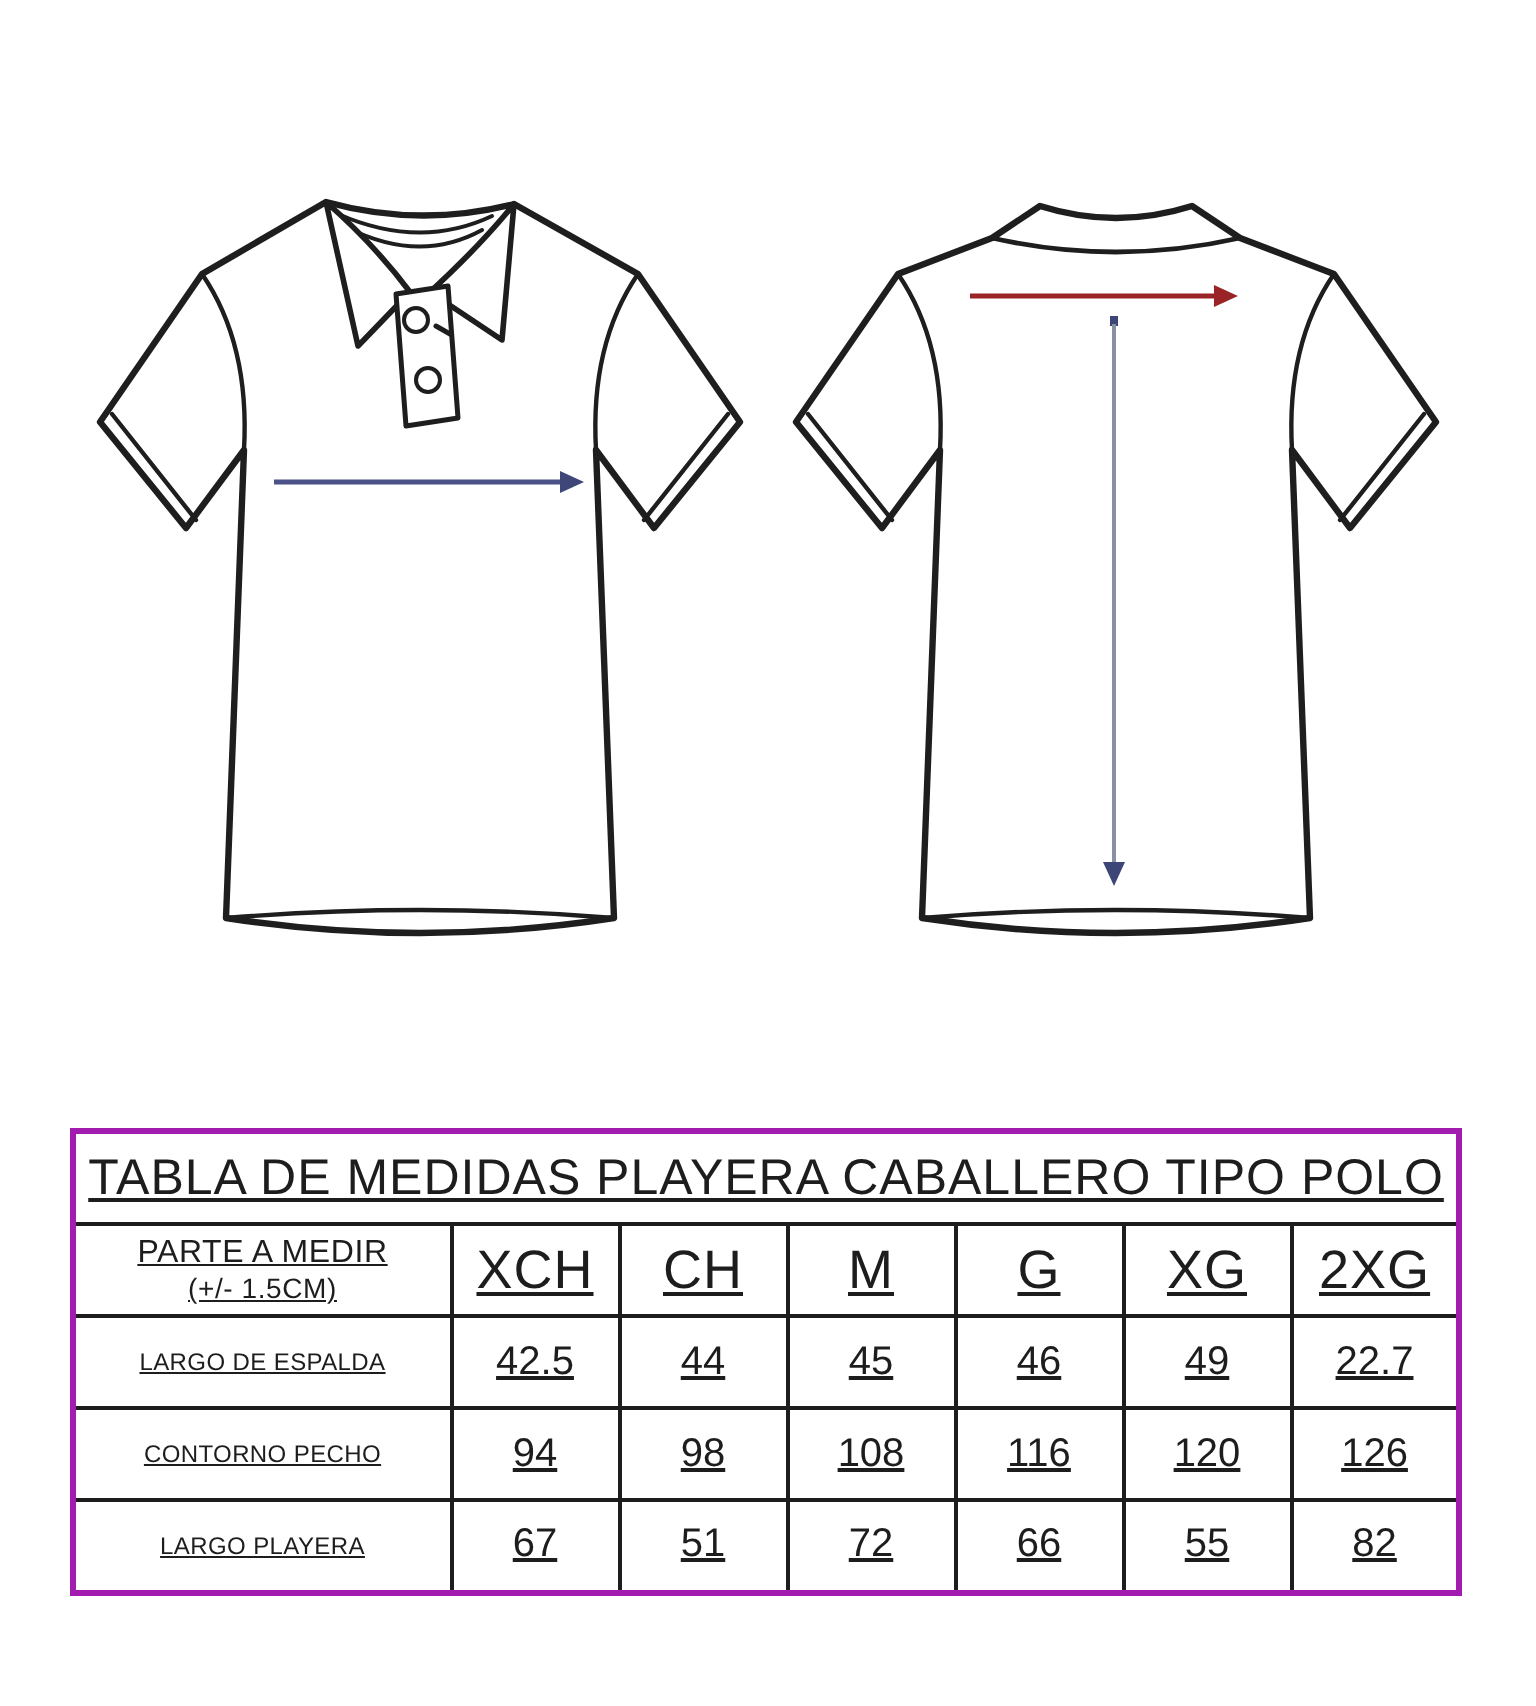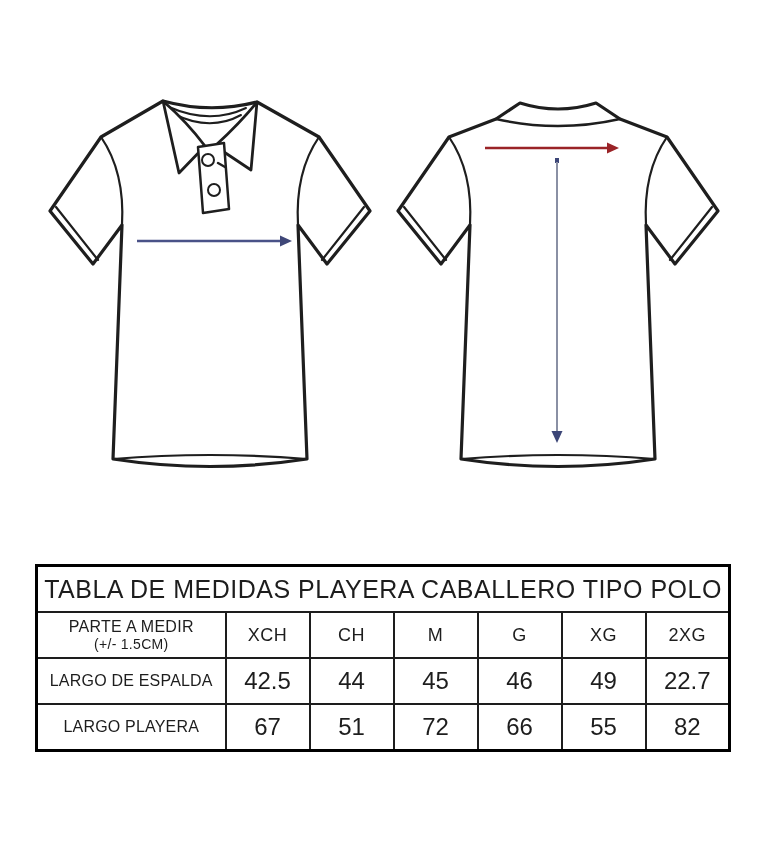--- a/index.html
+++ b/index.html
@@ -27,34 +27,34 @@
   table.size-table col.c-label{width:189px;}
   table.size-table col.c-size{width:84px;}
   table.size-table th, table.size-table td{
     border:2px solid #1d1d1d;
     text-align:center;
     vertical-align:middle;
     padding:0;
     background:#ffffff;
     font-weight:normal;
   }
-  table.size-table{border:3px solid #000000;}
+  table.size-table{border:3px solid #a21caf;text-decoration:underline;}
   tr.title-row th{
     height:44px;
     font-size:25px;
     letter-spacing:0.5px;
     white-space:nowrap;
   }
   tr.header-row th{height:44px;text-align:center;}
   .measure-head .mh1{font-size:16px;letter-spacing:0.3px;line-height:1.15;}
   .measure-head .mh2{font-size:14px;letter-spacing:0.3px;line-height:1.15;}
-  th.size-head{font-size:18px;letter-spacing:0.5px;margin-top:43px;}
+  th.size-head{font-size:27px;letter-spacing:0.5px;margin-top:43px;}
   tr.data-row{height:46px;}
-  td.row-label{font-size:16px;letter-spacing:0.2px;}
-  td.size-value{font-size:24px;}
+  td.row-label{font-size:12px;letter-spacing:0.2px;}
+  td.size-value{font-size:20px;}
 </style>
 </head>
 <body>
 
 <div class="canvas">
 
   <svg id="front-shirt" class="shirt-svg" viewBox="0 0 330 410">
     <g stroke="#1e1e1e" stroke-linejoin="round" stroke-linecap="round" fill="none">
 
       <path fill="#ffffff" stroke-width="3.2" d="M118,31 L56,67 L5,141 L48,194 L77,155 L68,389 Q165,404 262,389 L253,155 L282,194 L325,141 L274,67 L212,32 Q165,44 118,31 Z"></path>
@@ -144,20 +144,29 @@
       <tr class="data-row">
         <td class="row-label">LARGO DE  ESPALDA</td>
         <td class="size-value">42.5</td>
         <td class="size-value">44</td>
         <td class="size-value">45</td>
         <td class="size-value">46</td>
         <td class="size-value">49</td>
         <td class="size-value">22.7</td>
       </tr>
       <tr class="data-row">
+        <td class="row-label">CONTORNO PECHO</td>
+        <td class="size-value">94</td>
+        <td class="size-value">98</td>
+        <td class="size-value">108</td>
+        <td class="size-value">116</td>
+        <td class="size-value">120</td>
+        <td class="size-value">126</td>
+      </tr>
+      <tr class="data-row">
         <td class="row-label">LARGO PLAYERA</td>
         <td class="size-value">67</td>
         <td class="size-value">51</td>
         <td class="size-value">72</td>
         <td class="size-value">66</td>
         <td class="size-value">55</td>
         <td class="size-value">82</td>
       </tr>
     </tbody>
   </table>

